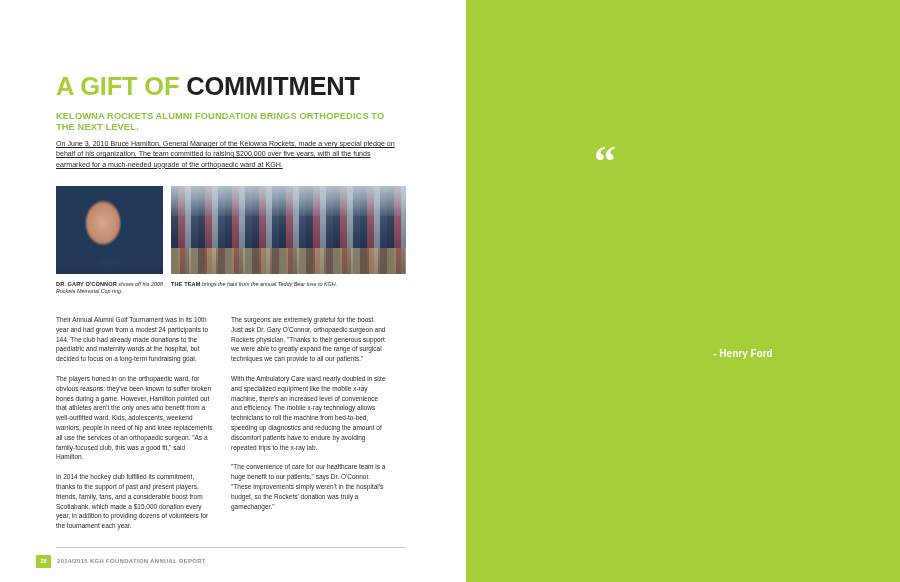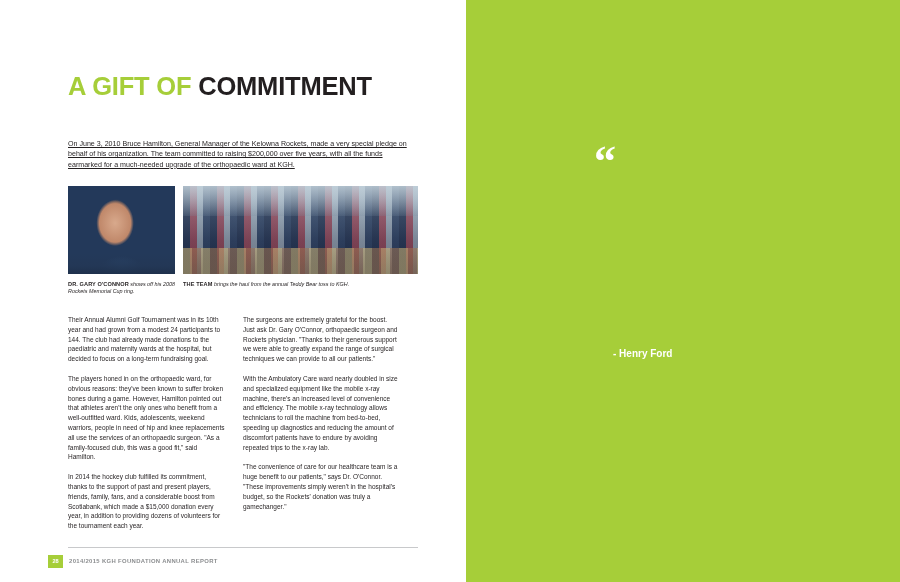--- a/index.html
+++ b/index.html
@@ -15,21 +15,21 @@
   }
   .page {
     position: relative;
     width: 900px;
     height: 582px;
     background: #ffffff;
   }
   
   .left-page {
     position: absolute;
-    left: 12px; top: 0;
+    left: 0; top: 0;
     width: 466px;
     height: 582px;
     background: #ffffff;
   }
   .headline {
     position: absolute;
     left: 56px;
     top: 72px;
     font-size: 25.5px;
     font-weight: bold;
@@ -229,32 +229,33 @@
     text-transform: uppercase;
   }
   .attribution {
     position: absolute;
     left: 147px;
     top: 348px;
     width: 260px;
     font-size: 10px;
     font-weight: bold;
     color: #ffffff;
-    text-align: left;
+    text-align: center;
   }
 </style>
 </head>
 <body>
 
 <div class="page">
 
   <div class="left-page">
 
     <div class="headline"><span>A GIFT OF </span><span class="bold-dark">COMMITMENT</span></div>
 
+    <div class="subhead">KELOWNA ROCKETS ALUMNI FOUNDATION BRINGS ORTHOPEDICS TO THE NEXT LEVEL.</div>
 
     <div class="lede">On June 3, 2010 Bruce Hamilton, General Manager of the Kelowna Rockets, made a very special pledge on behalf of his organization. The team committed to raising $200,000 over five years, with all the funds earmarked for a much-needed upgrade of the orthopaedic ward at KGH.</div>
 
     <div class="photo photo-left">
       <div class="p1"></div>
     </div>
 
     <div class="photo photo-right">
       <div class="p2"></div>
     </div>

